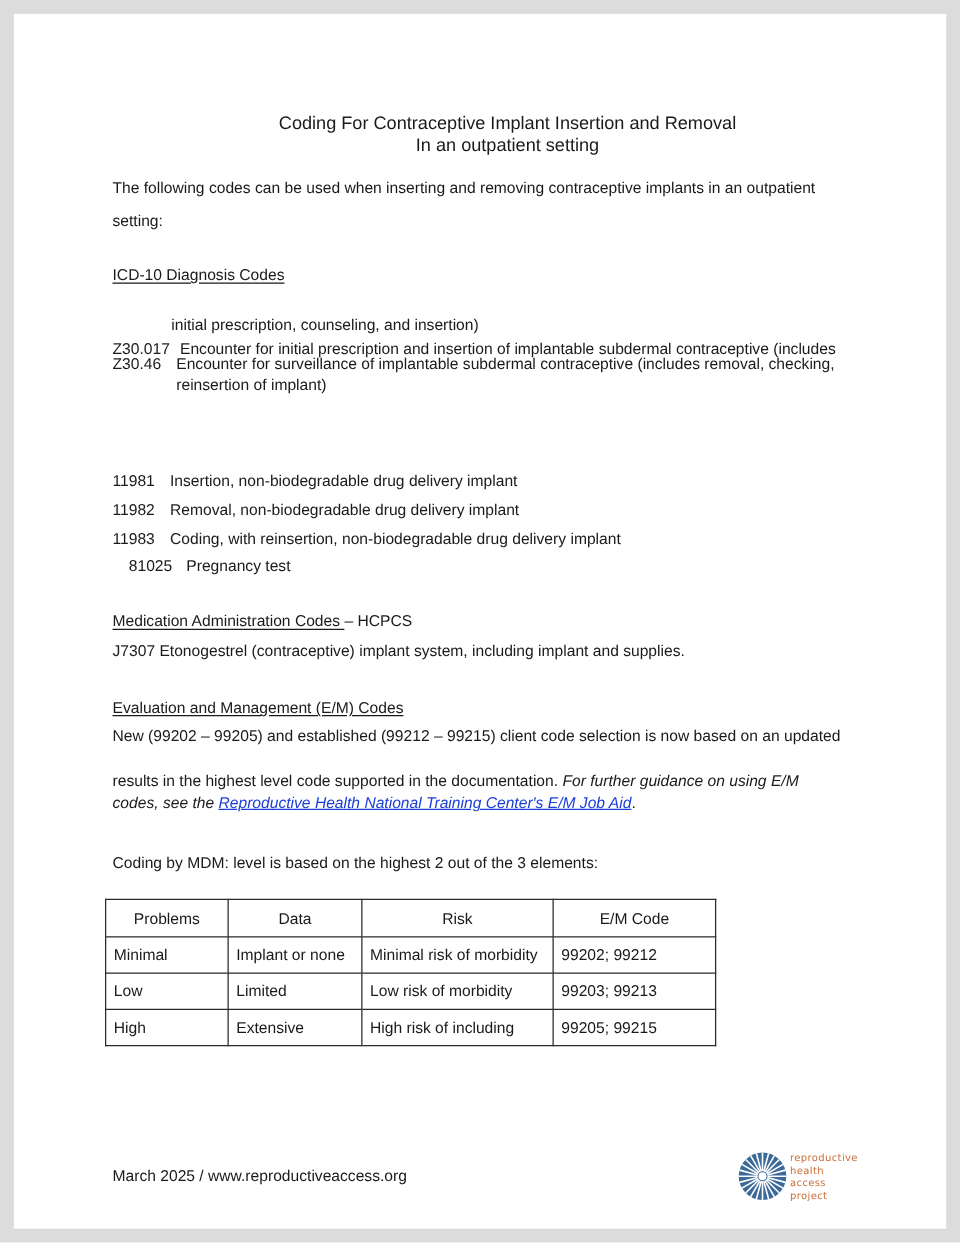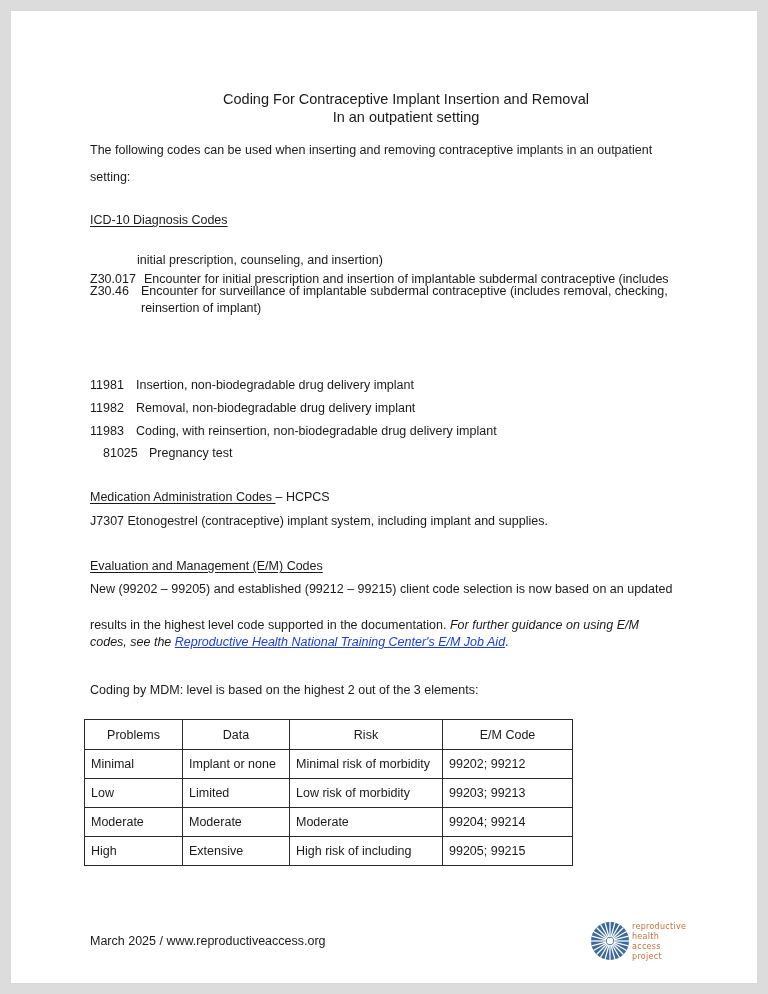--- a/index.html
+++ b/index.html
@@ -152,26 +152,20 @@
       <td>Minimal</td>
       <td>Implant or none</td>
       <td>Minimal risk of morbidity</td>
       <td>99202; 99212</td>
     </tr>
     <tr>
       <td>Low</td>
       <td>Limited</td>
       <td>Low risk of morbidity</td>
       <td>99203; 99213</td>
-    </tr>
-    <tr>
-      <td>Moderate</td>
-      <td>Moderate</td>
-      <td>Moderate</td>
-      <td>99204; 99214</td>
     </tr>
     <tr>
       <td>High</td>
       <td>Extensive</td>
       <td>High risk of including</td>
       <td>99205; 99215</td>
     </tr>
   </tbody>
     </table>
 

